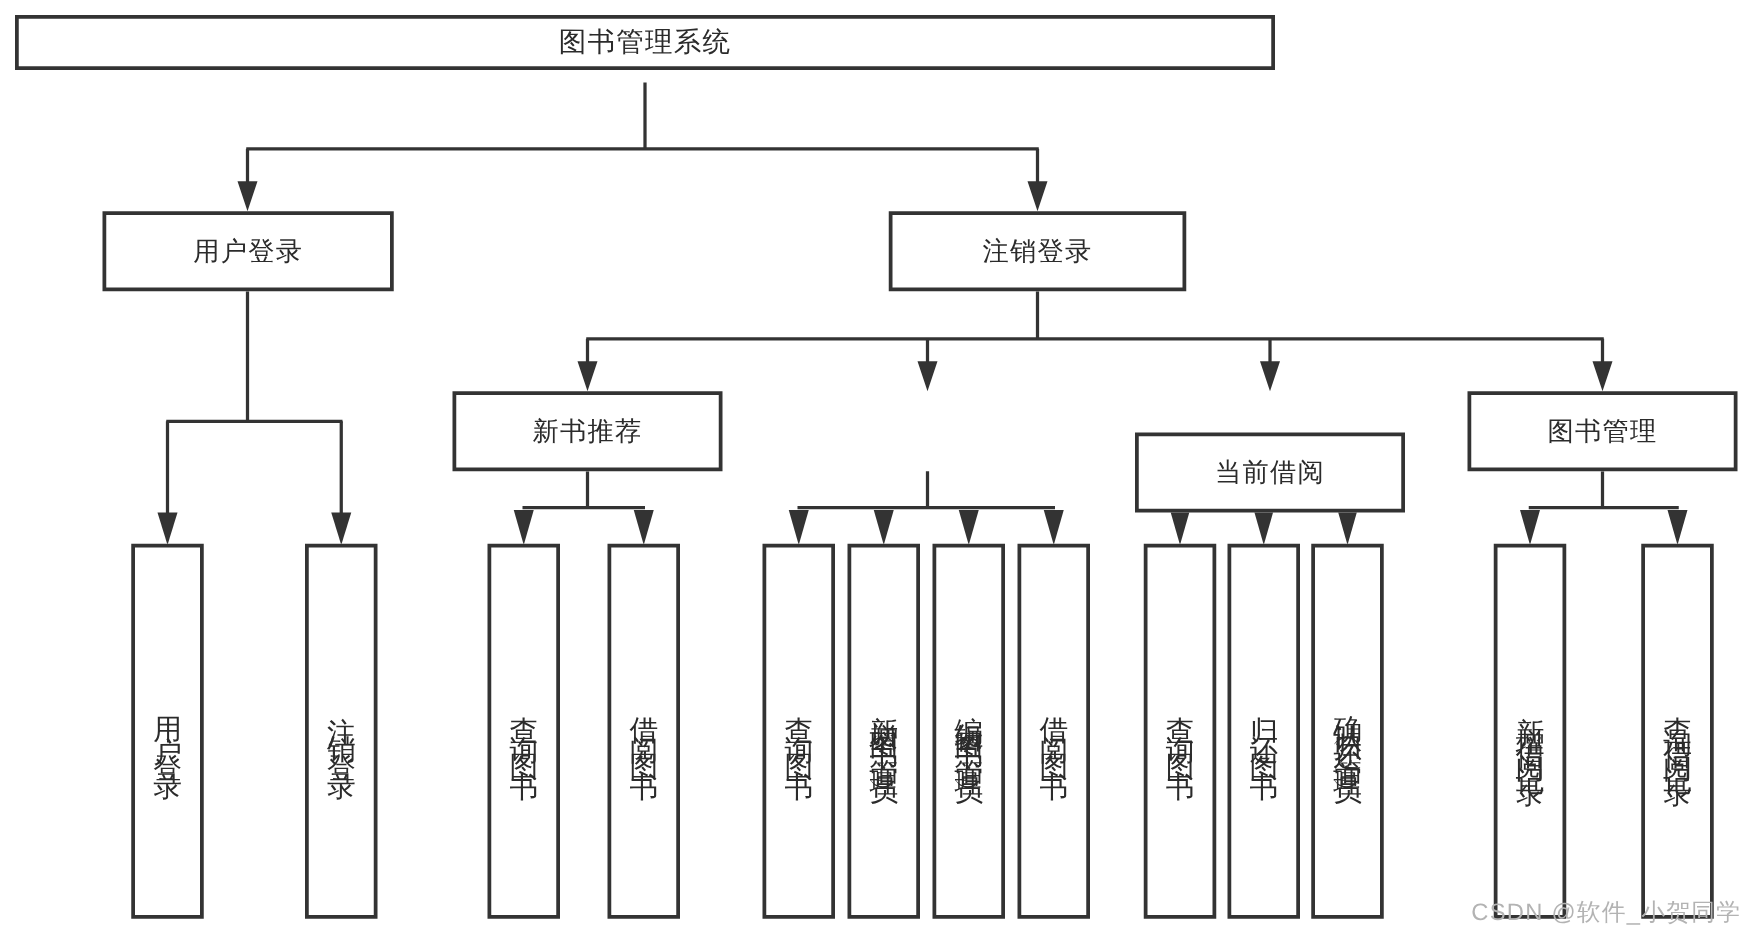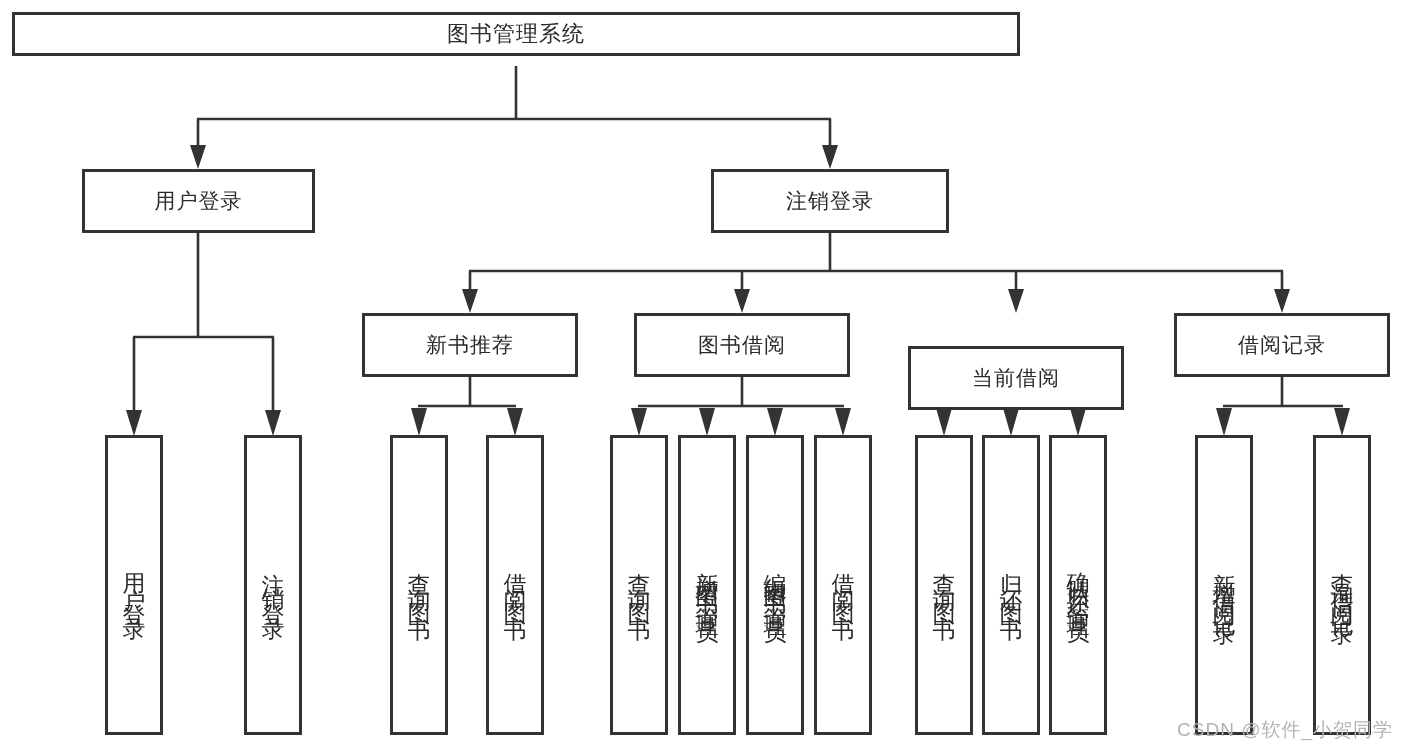--- a/index.html
+++ b/index.html
@@ -124,23 +124,22 @@
     <polygon points="1216,408 1232,408 1224,436"></polygon>
     <polygon points="1334,408 1350,408 1342,436"></polygon>
   </svg>
 
   <div class="node hnode root-node" style="left:12px; top:12px; width:1008px; height:44px;font-family:Liberation Serif, serif;">图书管理系统</div>
 
   <div class="node hnode" style="left:82px; top:169px; width:233px; height:64px;">用户登录</div>
   <div class="node hnode" style="left:711px; top:169px; width:238px; height:64px;">注销登录</div>
 
   <div class="node hnode" style="left:362px; top:313px; width:216px; height:64px;">新书推荐</div>
-  <div class="node hnode" style="left:634px; top:313px; width:216px; height:64px;">图书借阅</div>
   <div class="node hnode" style="left:908px; top:313px; width:216px; height:64px;margin-top:33px;">当前借阅</div>
-  <div class="node hnode" style="left:1174px; top:313px; width:216px; height:64px;">借阅记录</div>
+  <div class="node hnode" style="left:1174px; top:313px; width:216px; height:64px;">图书管理</div>
 
   <div class="node vnode ls-4" style="left:105px; top:435px; width:58px; height:300px;">
       <span>用户登录</span>
     </div>
   <div class="node vnode ls-4" style="left:244px; top:435px; width:58px; height:300px;">
       <span>注销登录</span>
     </div>
 
   <div class="node vnode ls-4" style="left:390px; top:435px; width:58px; height:300px;">
       <span>查询图书</span>

